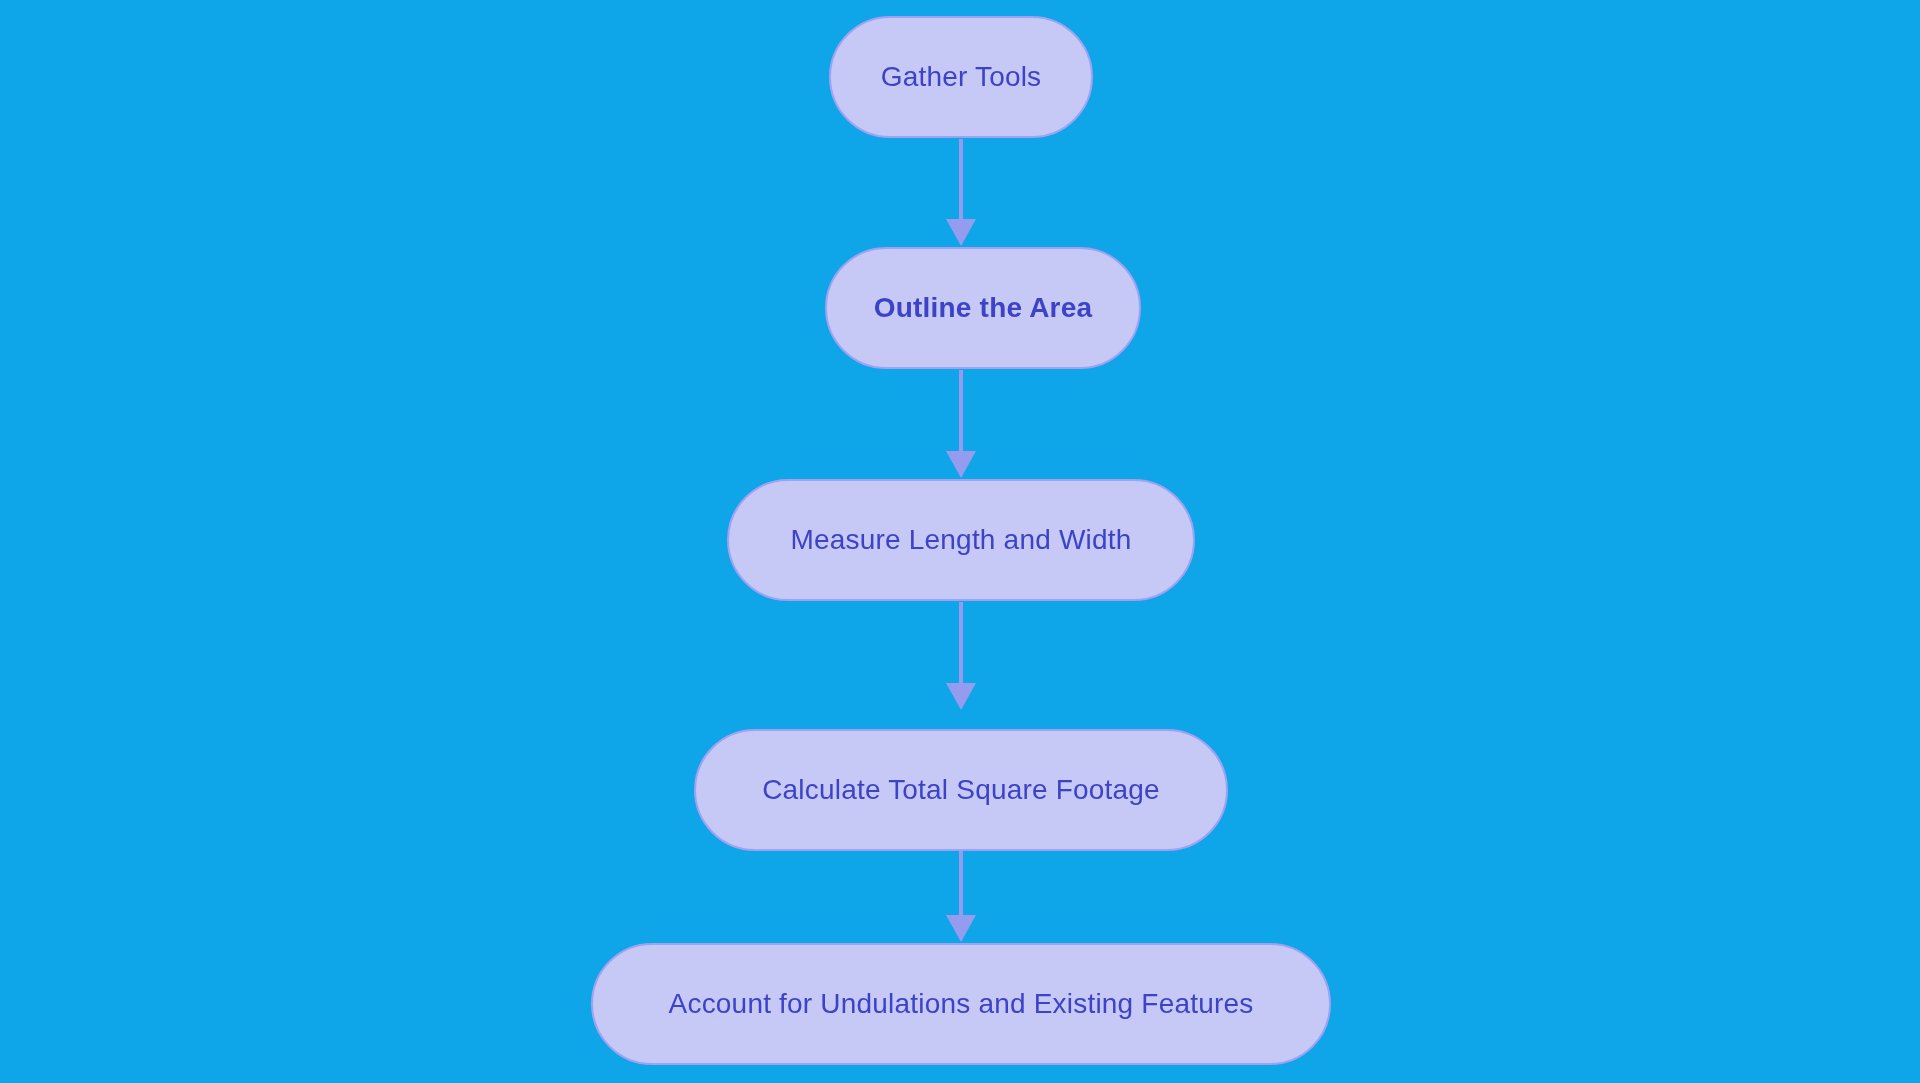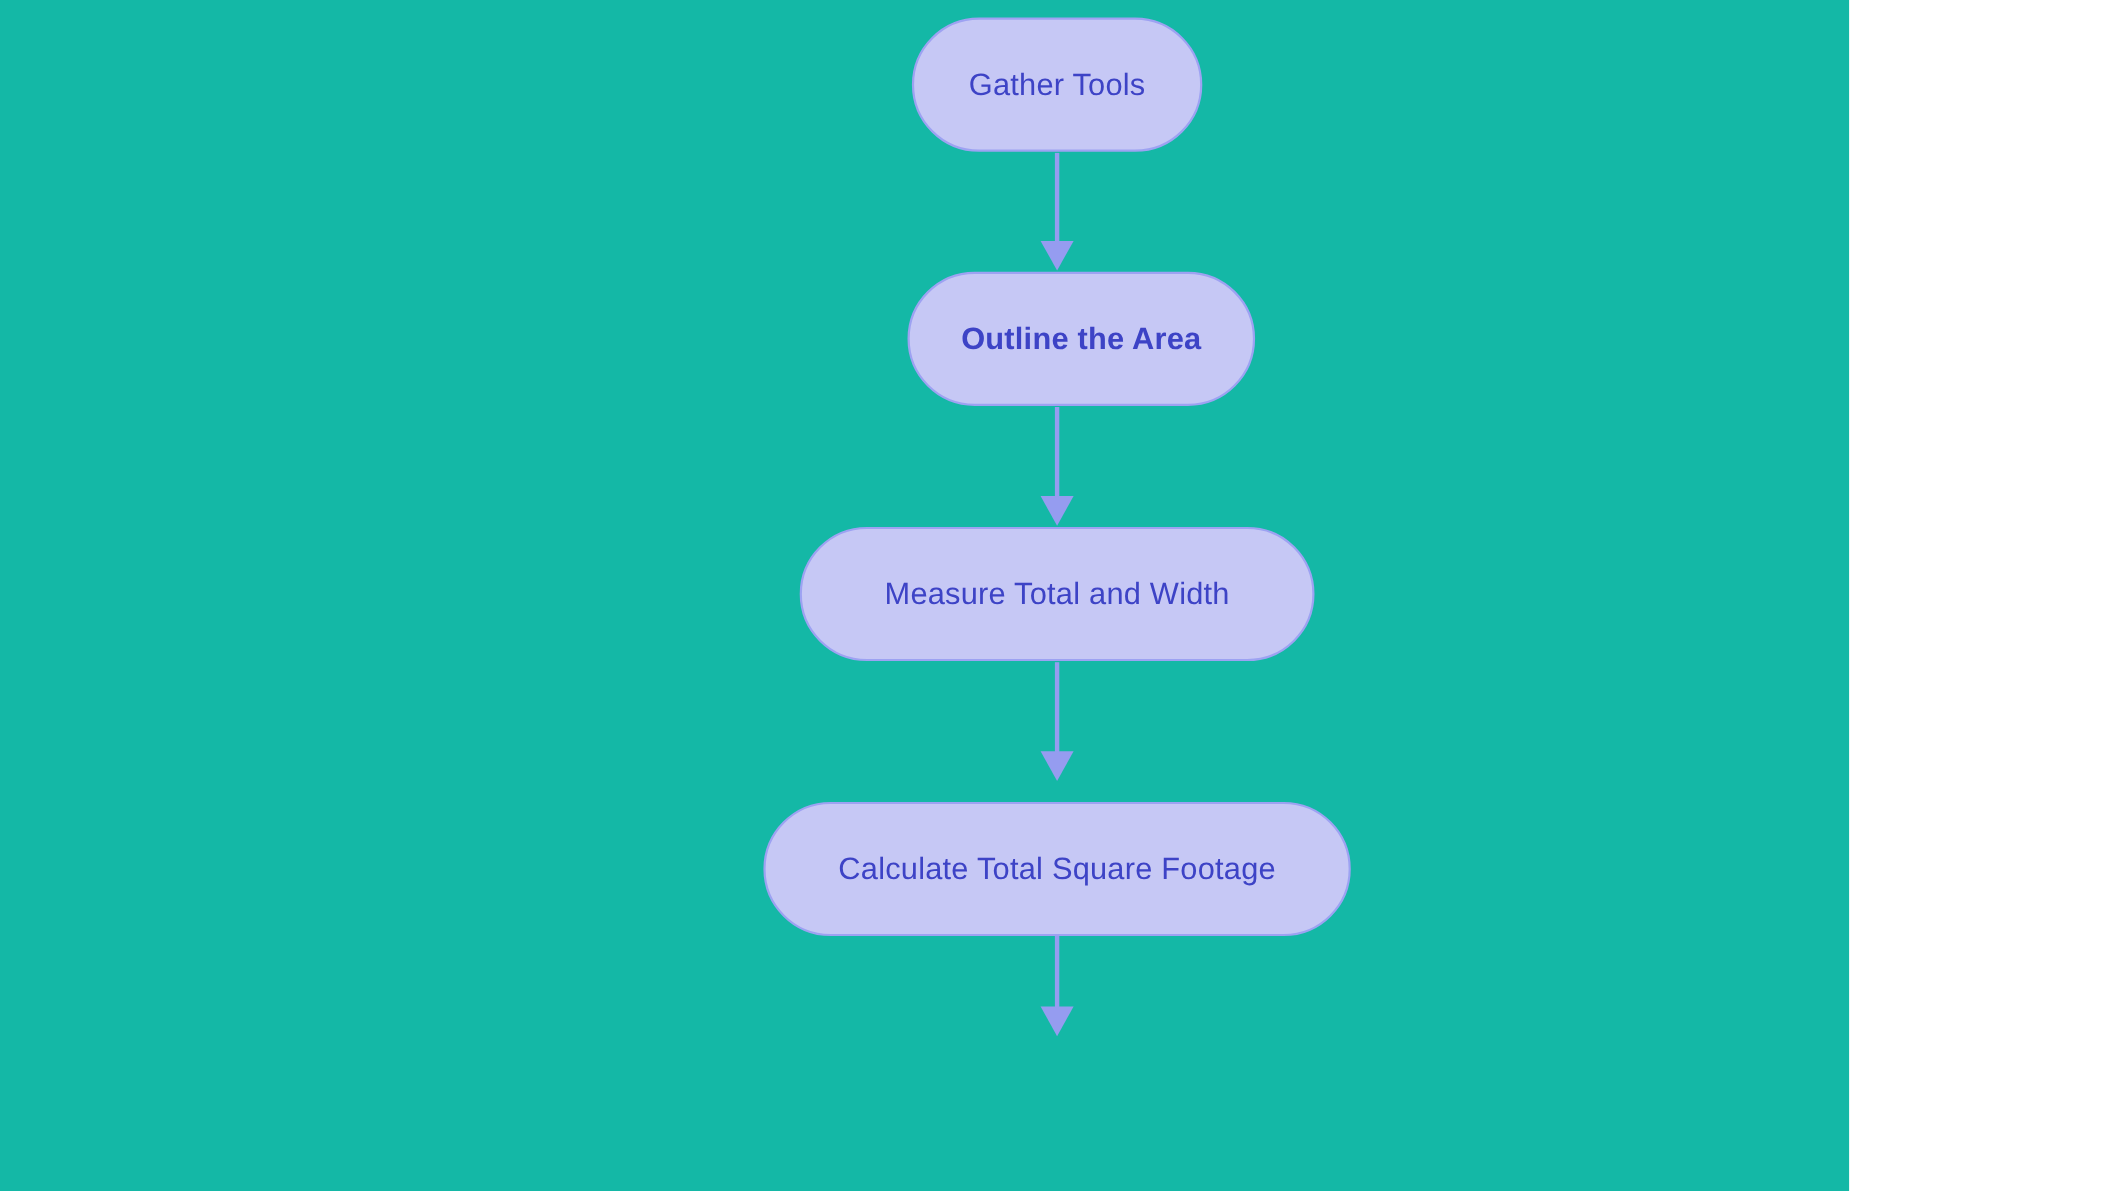--- a/index.html
+++ b/index.html
@@ -2,23 +2,23 @@
 <html><head>
 <meta charset="utf-8">
 <style>
   html, body {
     margin: 0;
     padding: 0;
     background: #ffffff;
   }
   .canvas {
     position: relative;
-    width: 1681px;
+    width: 1920px;
     height: 1083px;
-    background: #14b8a6;
+    background: #0ea5e9;
     overflow: hidden;
     font-family: "Liberation Sans", sans-serif;
   }
   .flow-node {
     position: absolute;
     height: 122px;
     box-sizing: border-box;
     background: #c6c8f5;
     border: 2px solid #9da2f2;
     border-radius: 61px;
@@ -71,21 +71,24 @@
 
   <div class="flow-node node-1">
     <span>Gather Tools</span>
   </div>
 
   <div class="flow-node node-2">
     <span>Outline the Area</span>
   </div>
 
   <div class="flow-node node-3">
-    <span>Measure Total and Width</span>
+    <span>Measure Length and Width</span>
   </div>
 
   <div class="flow-node node-4">
     <span>Calculate Total Square Footage</span>
   </div>
 
+  <div class="flow-node node-5">
+    <span>Account for Undulations and Existing Features</span>
+  </div>
 
 </div>
 
 </body></html>

